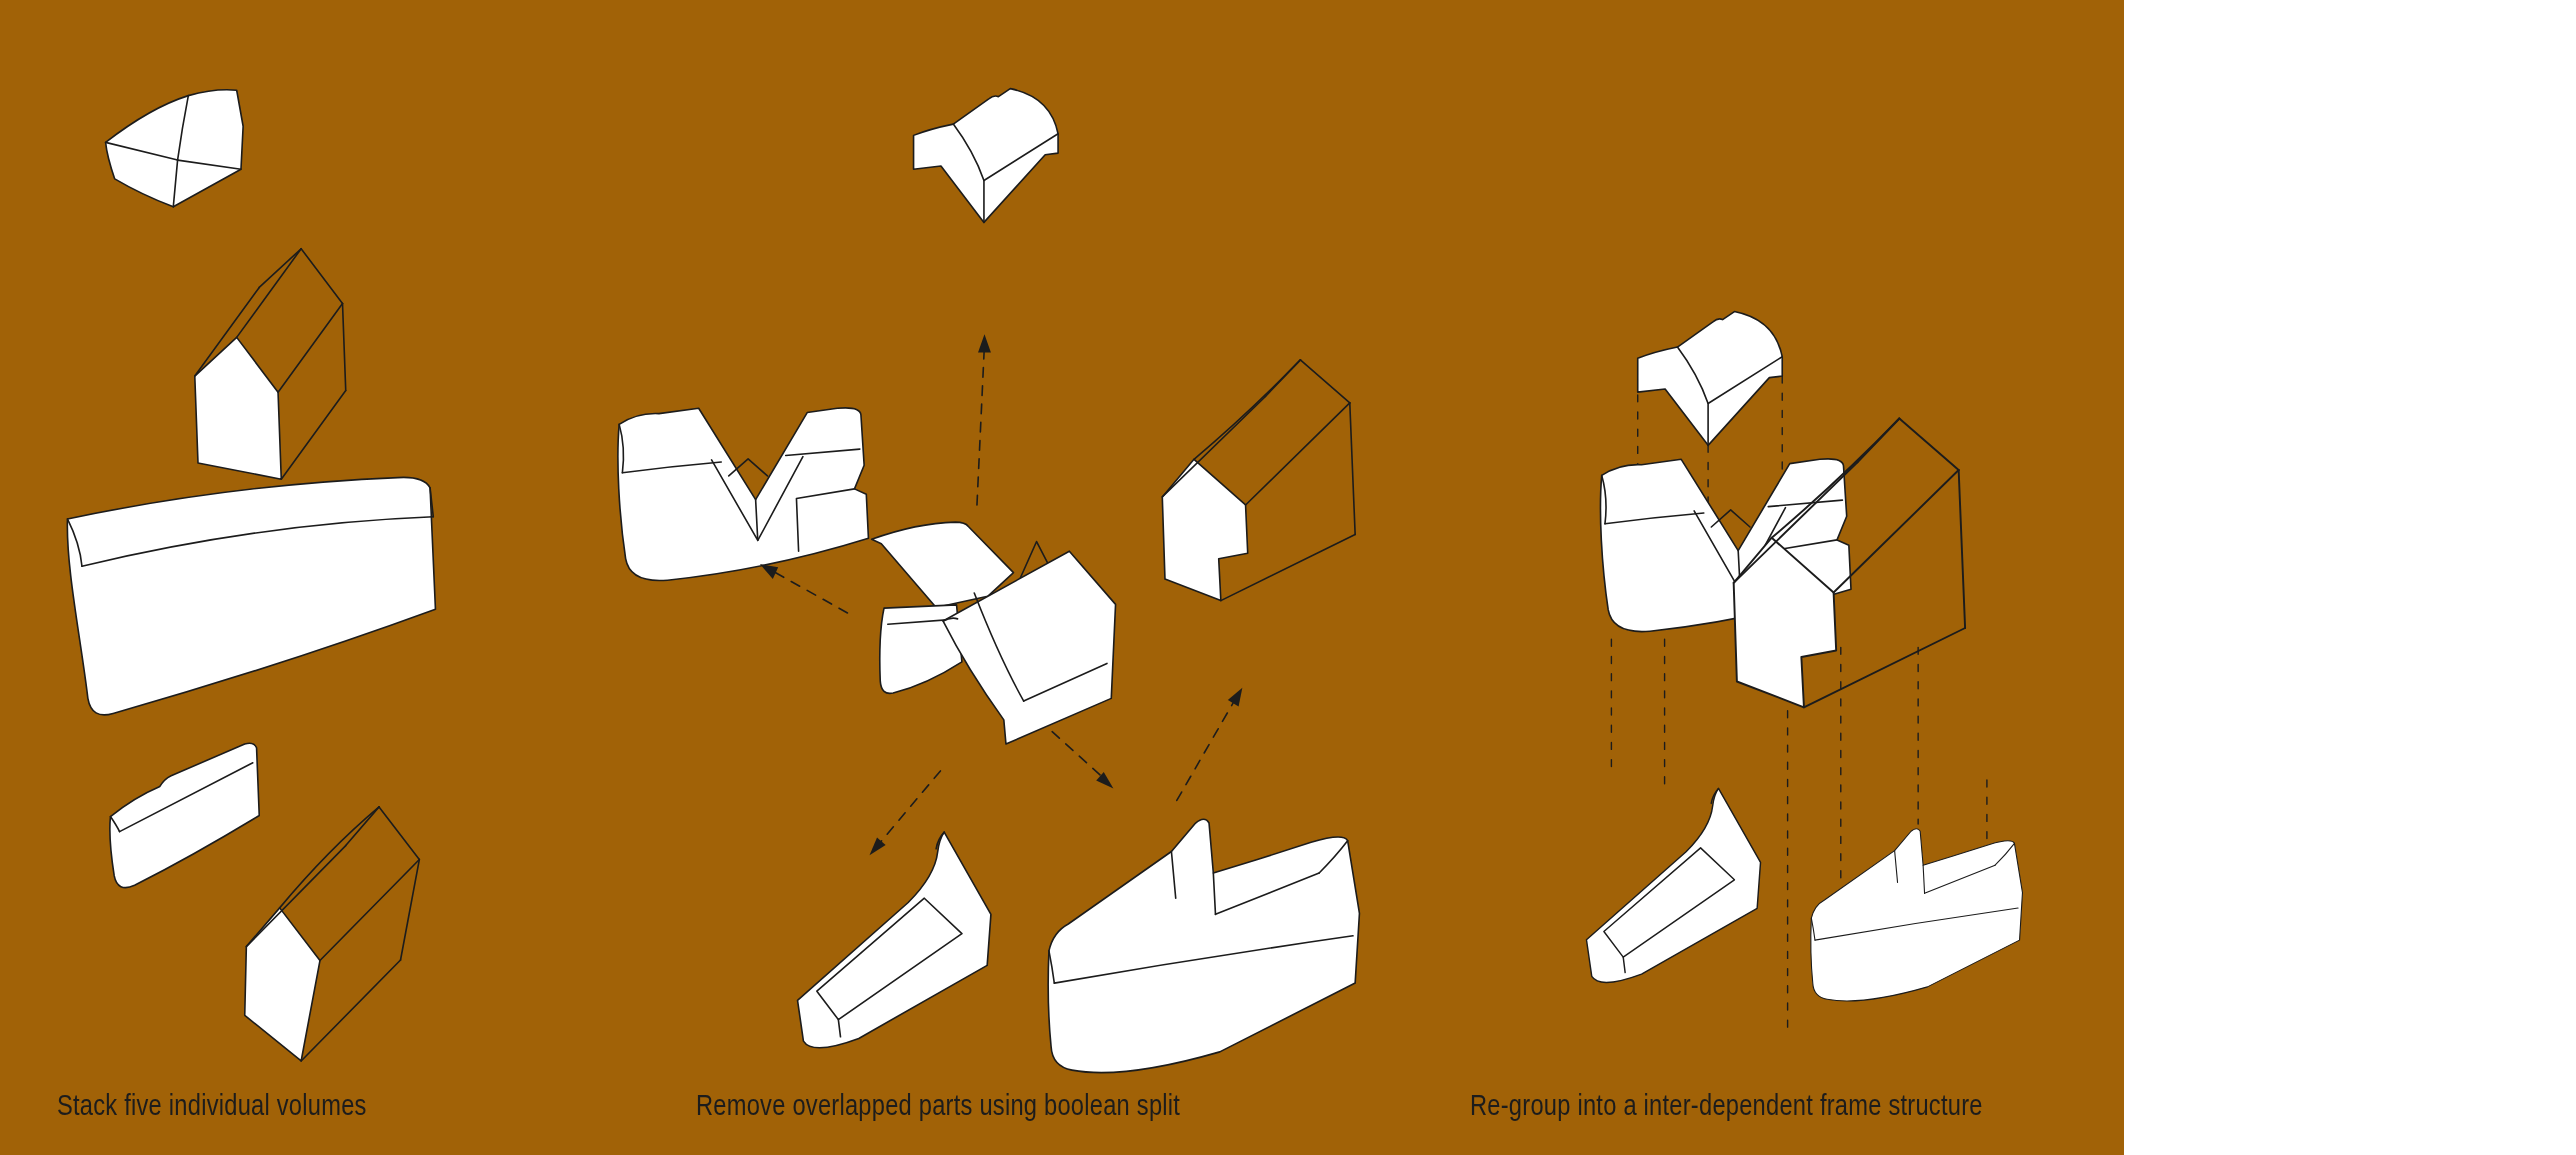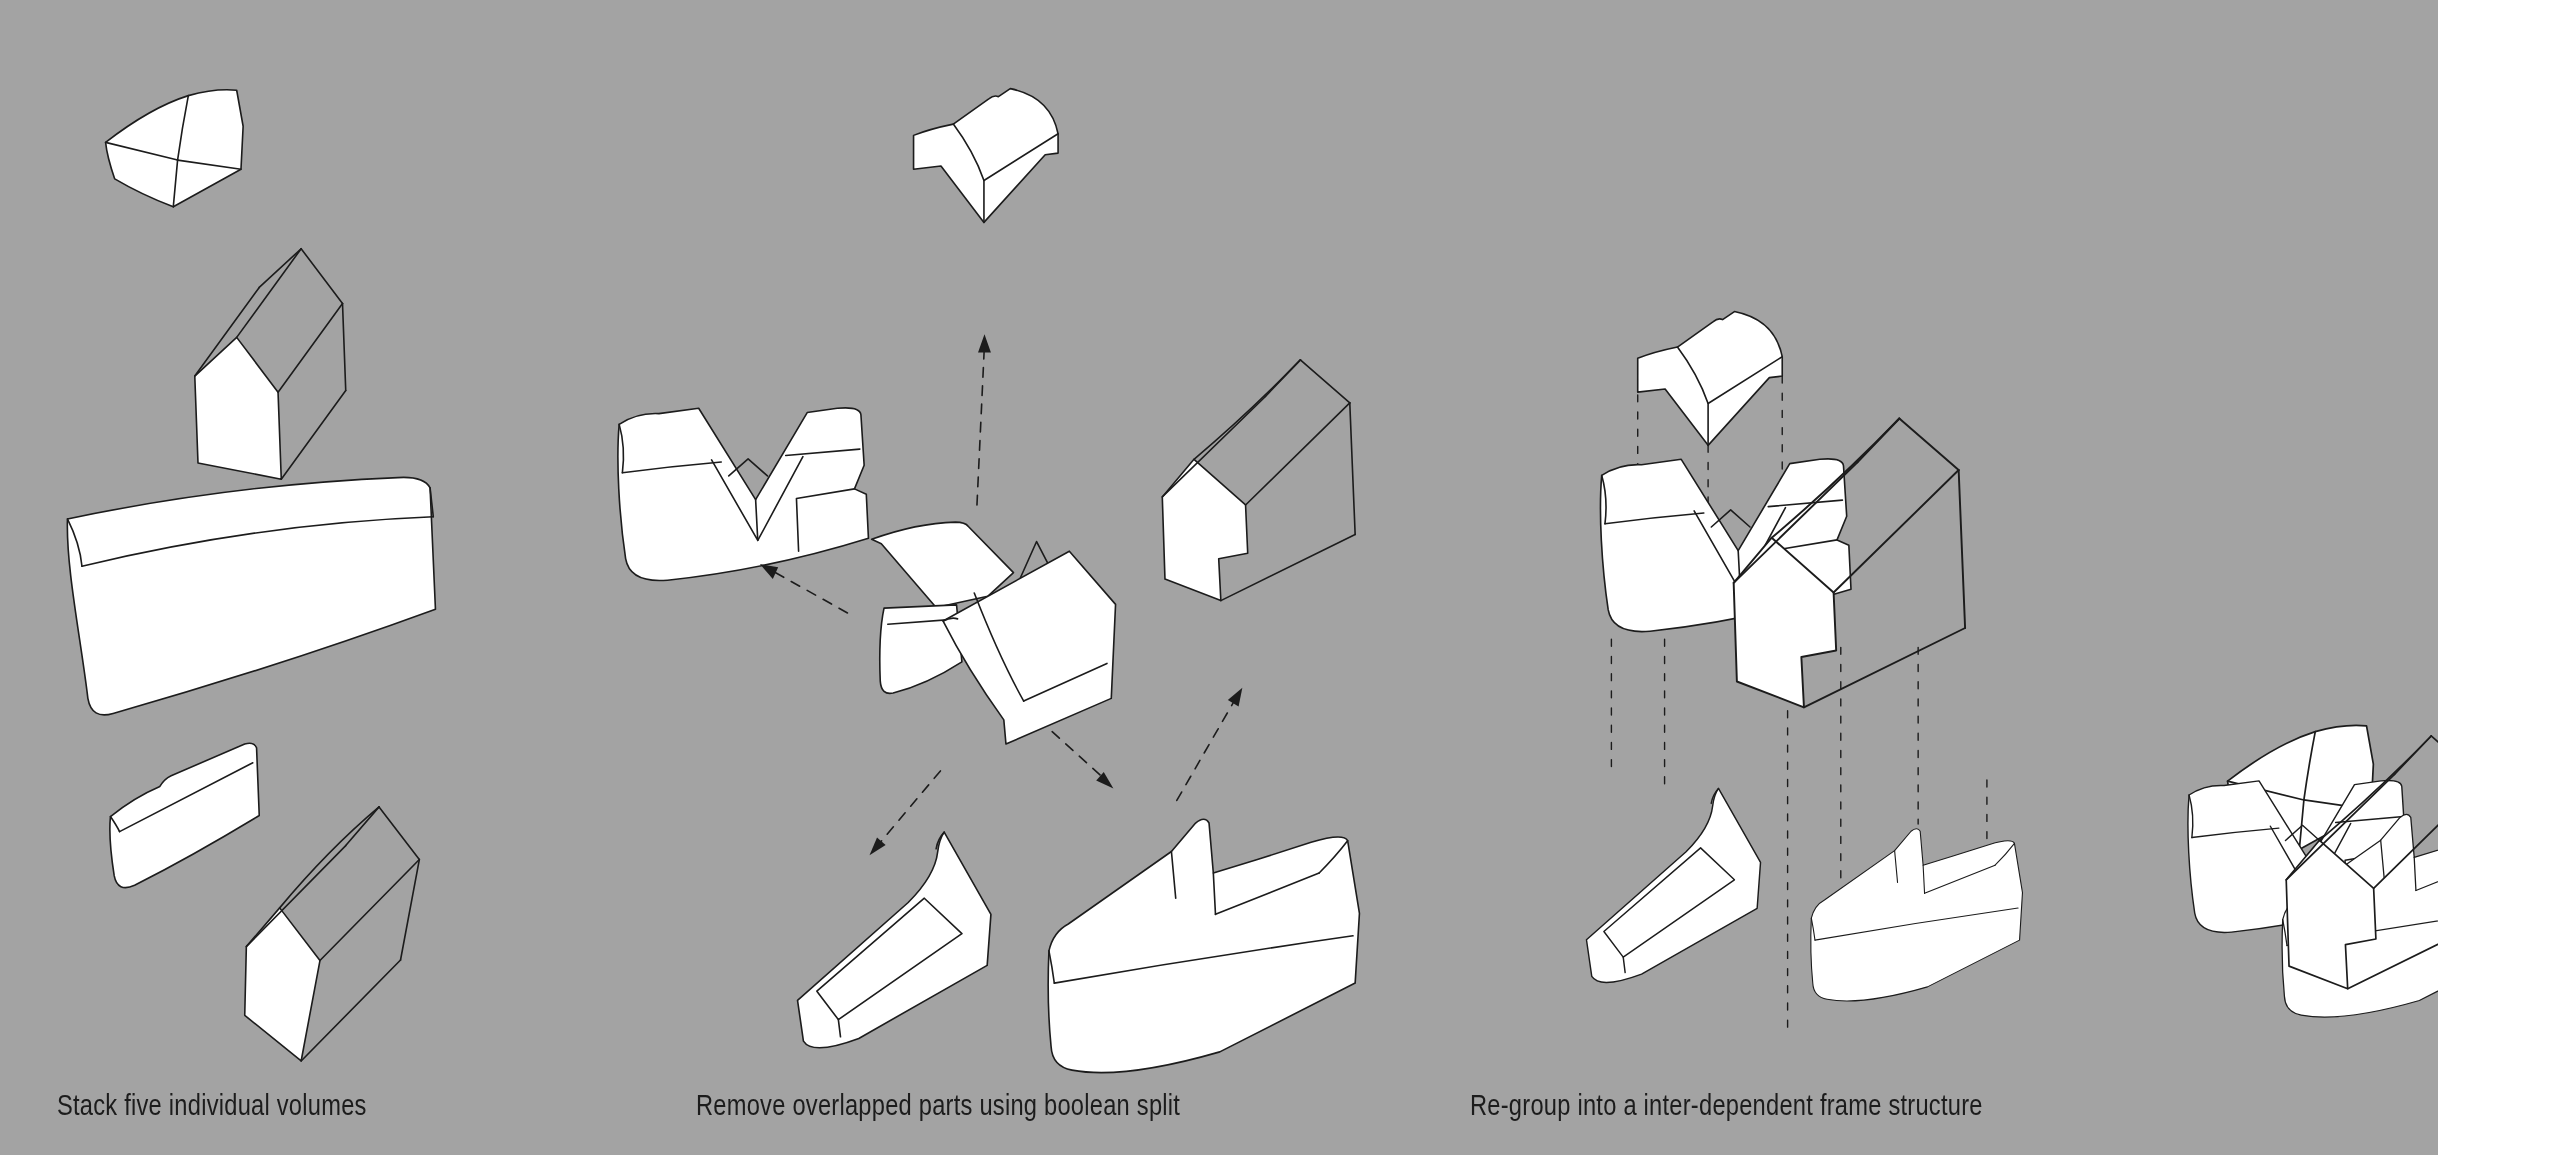--- a/index.html
+++ b/index.html
@@ -1,16 +1,16 @@
 <!DOCTYPE html>
 <html style="font-size:8.6px"><head>
 <meta charset="utf-8">
 <style>
   html,body{margin:0;padding:0;background:#ffffff;}
-  .canvas{position:relative;width:2438px;height:1155px;background:#a3a3a3;overflow:hidden;
+  .canvas{position:relative;width:2124px;height:1155px;background:#a16207;overflow:hidden;
           font-family:"Liberation Sans",sans-serif;}
   .art{position:absolute;left:0;top:0;width:2576px;height:1155px;}
   .caption{position:absolute;top:1089px;font-size:29.6px;line-height:31px;color:#1c1c1c;
            white-space:nowrap;transform:scaleX(.8);transform-origin:left top;letter-spacing:0.3px;}
   .cap1{left:57px;} .cap2{left:696px;} .cap3{left:1470px;}
   svg{display:block;}
   .ink{stroke:#1c1c1c;stroke-width:3;stroke-linecap:round;stroke-linejoin:round;fill:none;}
   .outline{fill:#ffffff;}
   .line{fill:none;}
   .dash{fill:none;stroke-dasharray:18 16;}

